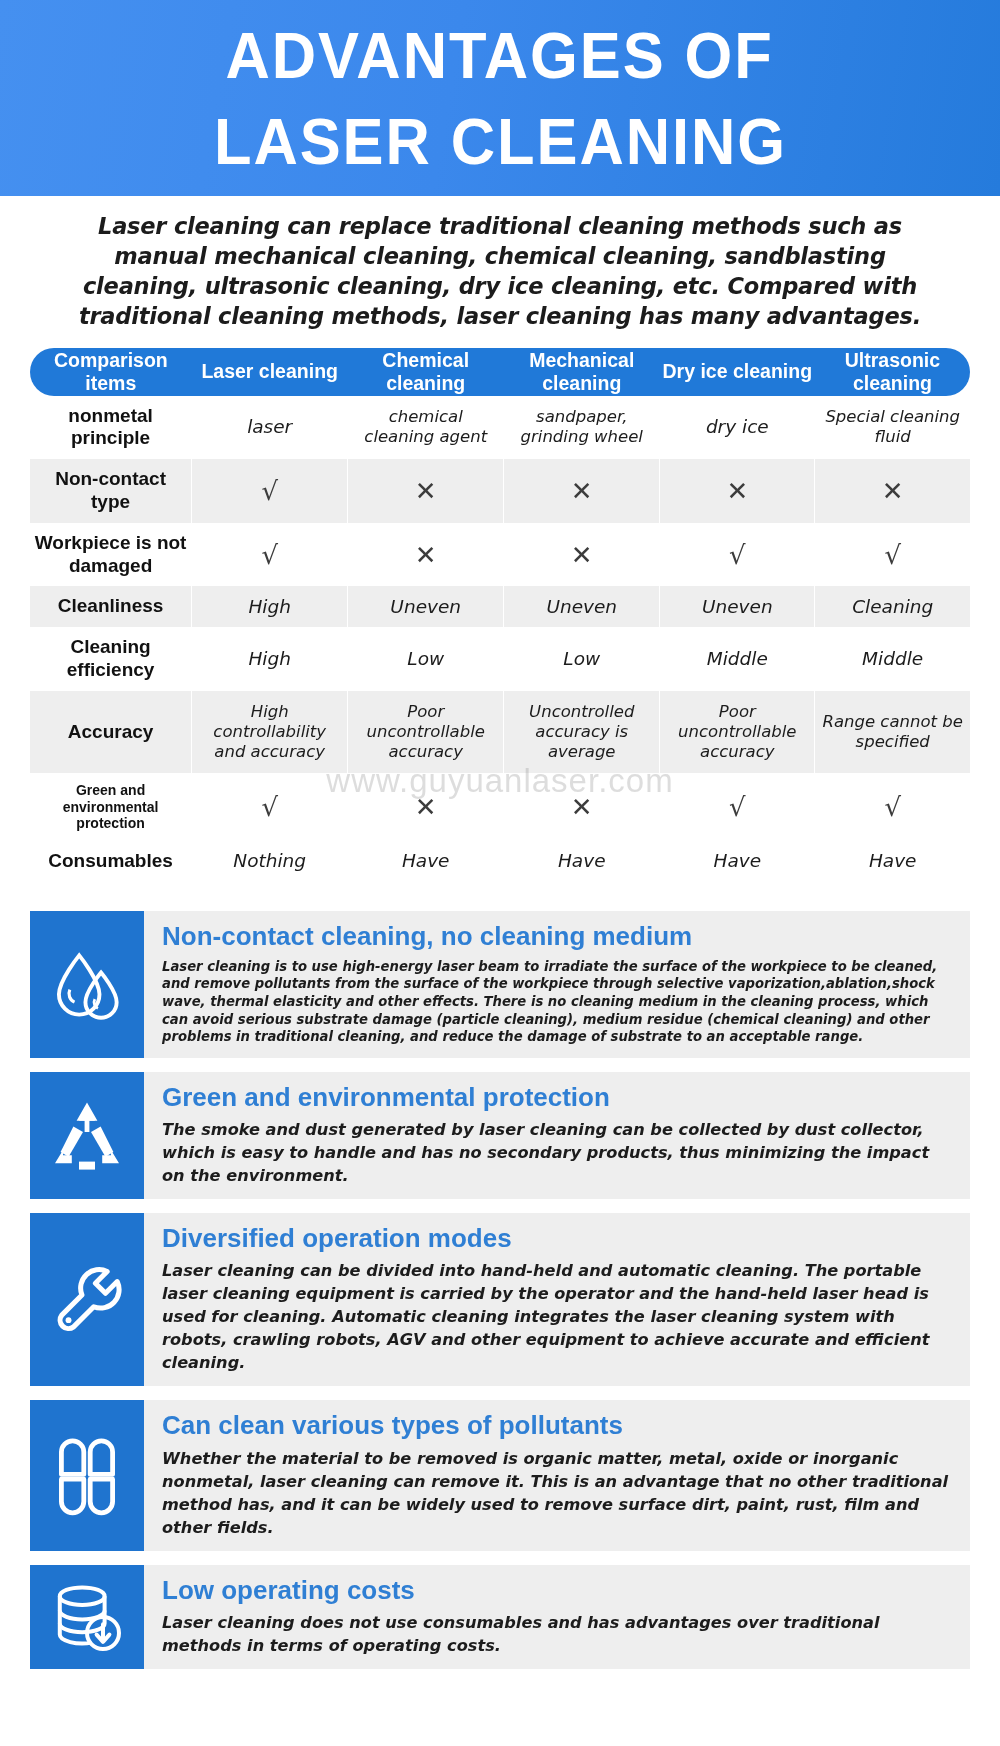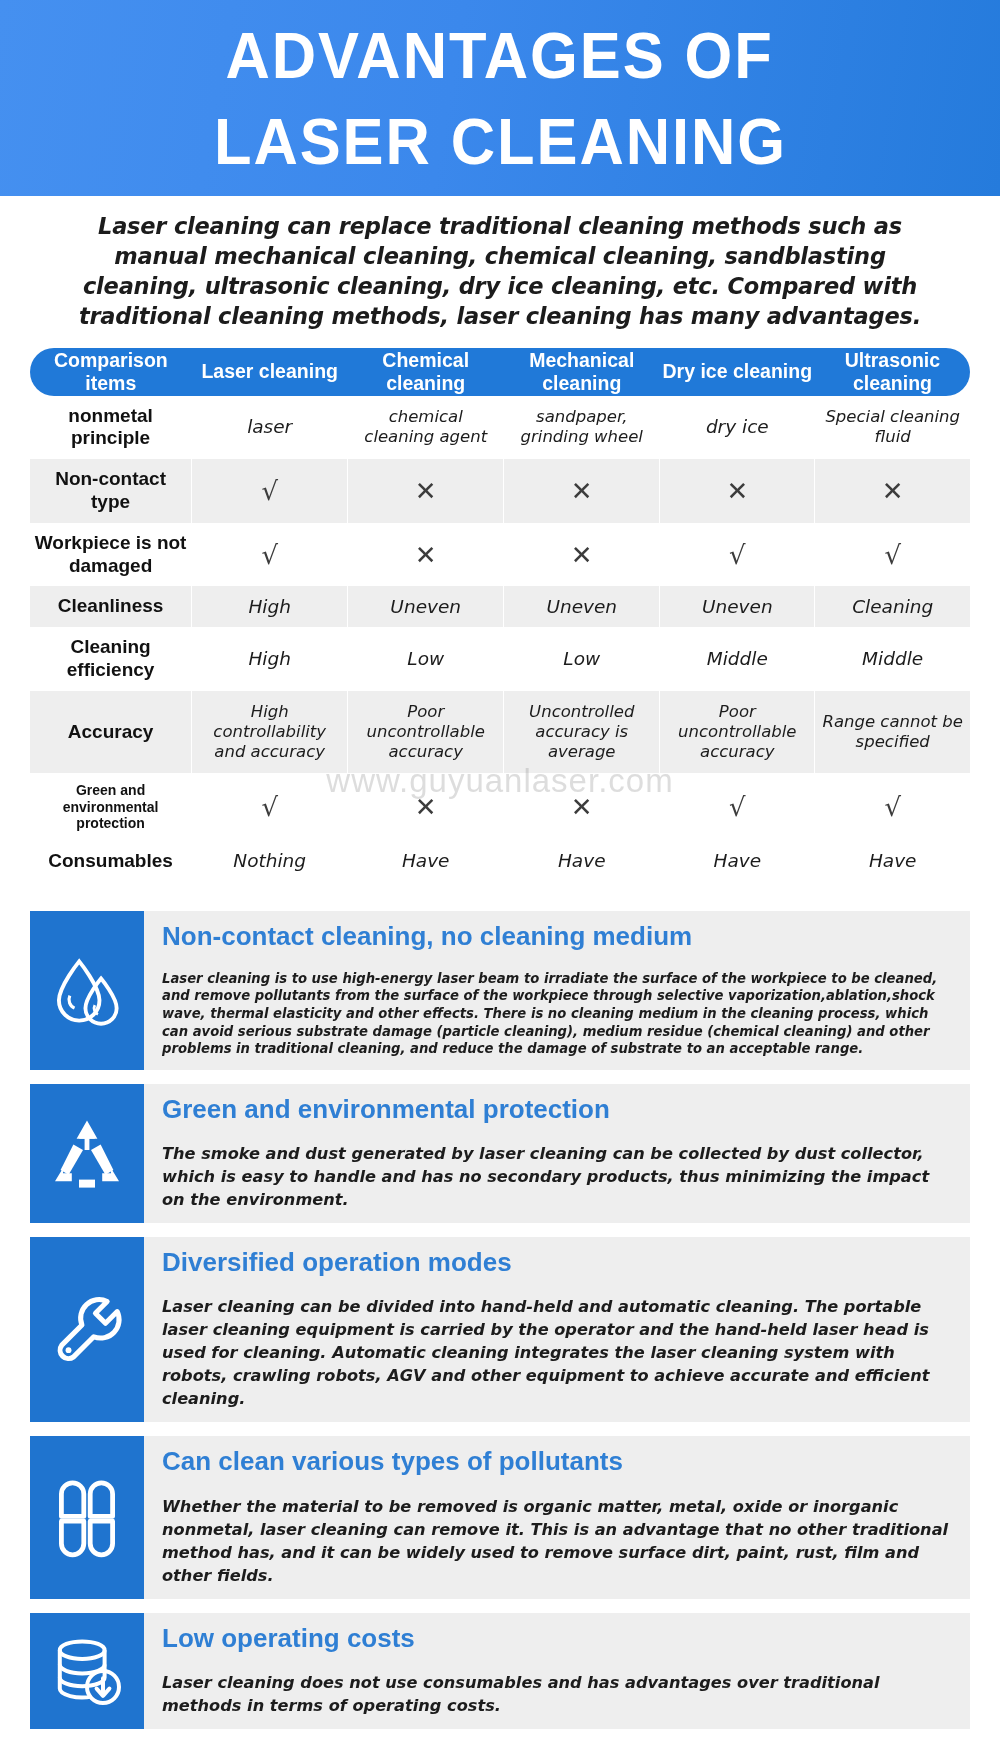--- a/index.html
+++ b/index.html
@@ -139,21 +139,20 @@
     display:flex;align-items:center;justify-content:center;
   }
   .card-icon svg{ display:block; }
   .card-body{
     flex:1;
     background:#eeeeee;
     padding:10px 18px 12px 18px;
     box-sizing:border-box;
     display:flex;flex-direction:column;
     justify-content:center;
-    gap:12px;
   }
   .card-title{
     color:#2f7fd4;
     font-size:26px;
     font-weight:bold;
     line-height:1.2;
     margin-bottom:5px;
     font-family:"Liberation Sans","DejaVu Sans",sans-serif;
   }
   .card-text{

